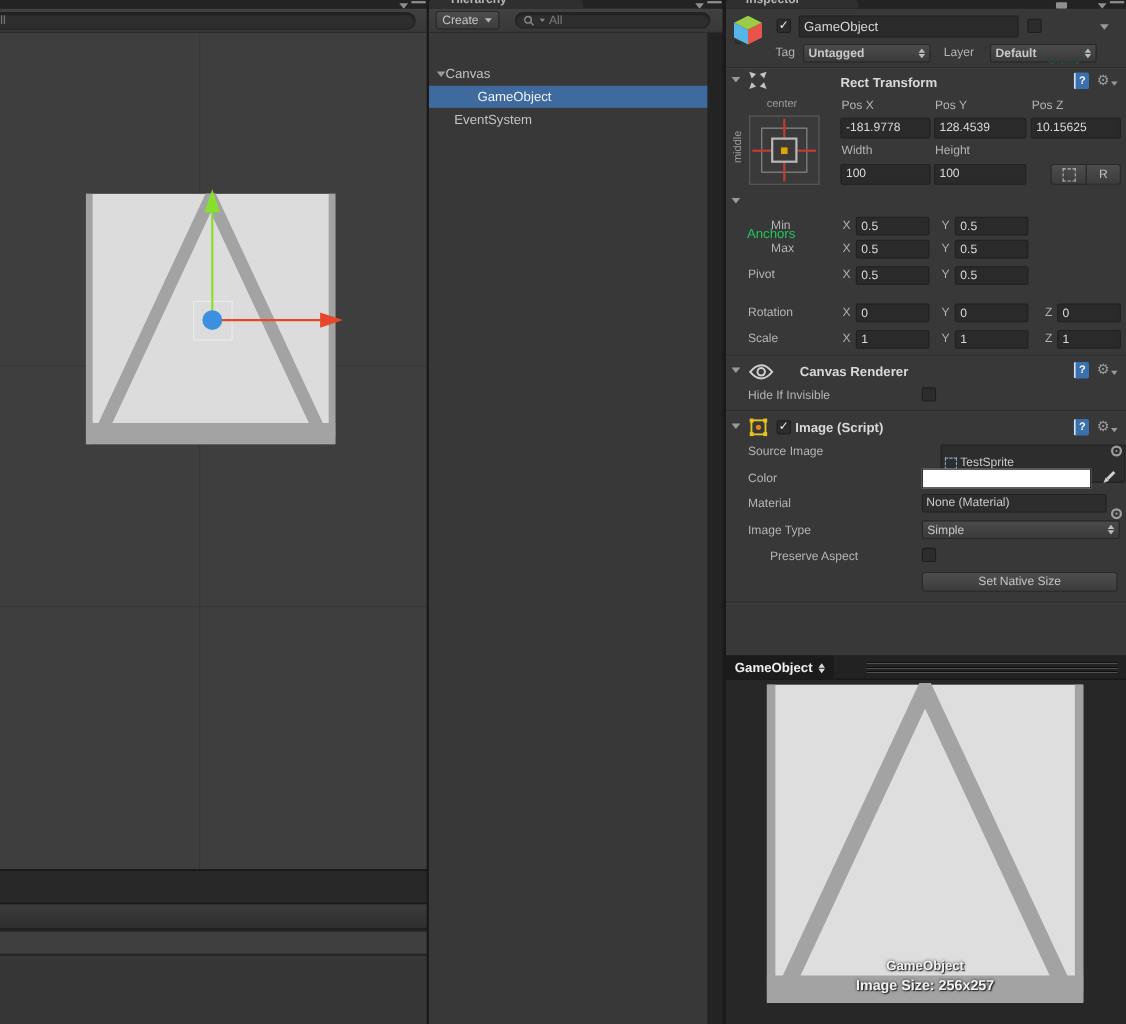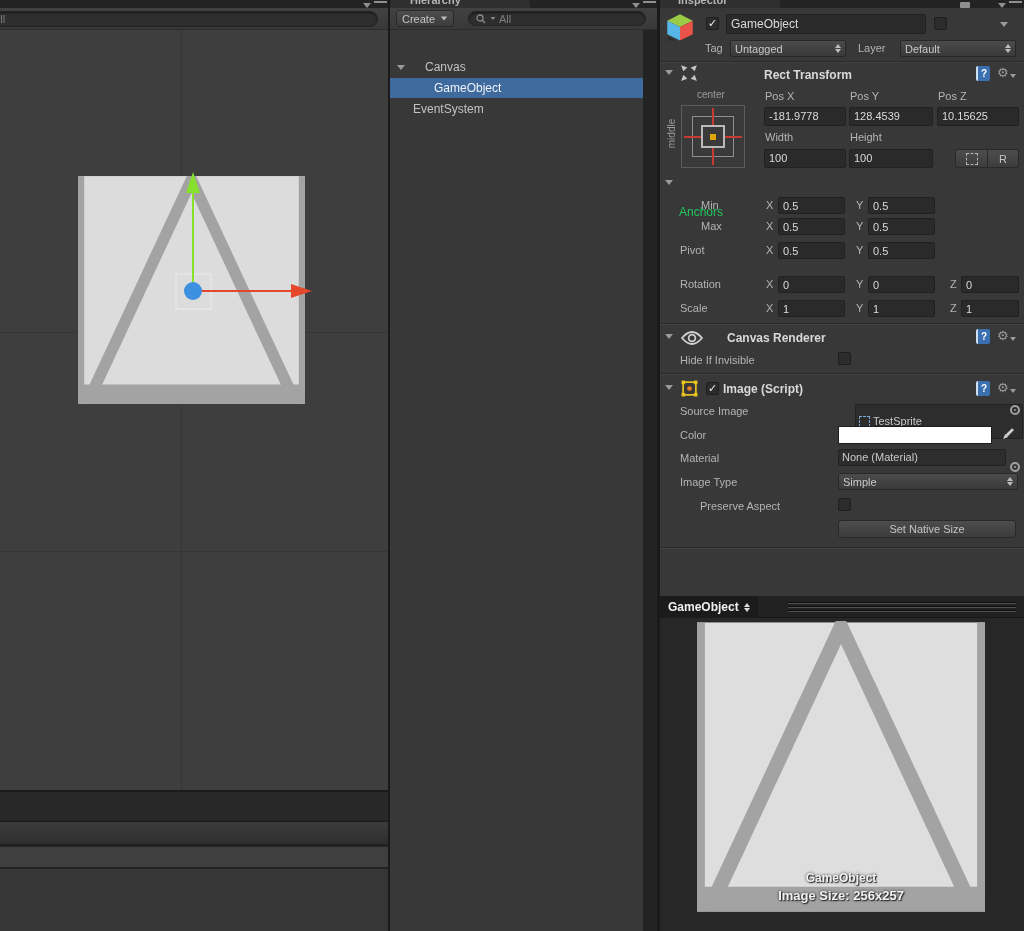--- a/index.html
+++ b/index.html
@@ -115,21 +115,21 @@
         <circle cx="5" cy="5" r="3" fill="none" stroke="#8a8a8a" stroke-width="1.3"></circle>
         <line x1="7.3" y1="7.3" x2="10" y2="10" stroke="#8a8a8a" stroke-width="1.3"></line>
       </svg>
       <span class="foldd" style="transform:scale(.6);border-top-color:#8a8a8a;"></span>
       <span style="font-size:11px;color:#7d7d7d;">All</span>
     </div>
   </div>
 
   <div class="hrow" style="top:58px;">
     <span class="foldd" style="margin-left:7px;"></span>
-    <span style="margin-left:20px;text-align:center;">Canvas</span>
+    <span style="margin-left:0;text-align:center;">Canvas</span>
   </div>
   <div class="hrow" style="top:78px;height:20px;background:#3f6a9e;color:#eef2f8;">
     <span style="margin-left:44px;">GameObject</span>
   </div>
   <div class="hrow" style="top:100px;">
     <span style="margin-left:23px;">EventSystem</span>
   </div>
 </div>
 
 <div class="abs" style="left:657px;top:0;width:3px;height:931px;background:#1a1a1a;"></div>
@@ -155,29 +155,29 @@
   </svg>
   <div class="abs chk" style="left:46px;top:17px;">✓</div>
   <div class="abs field" style="left:66px;top:14px;width:200px;height:20px;line-height:18px;font-size:12px;">
     <span>GameObject</span>
   </div>
   <div class="abs chk" style="left:274px;top:17px;"></div>
   <span class="abs lbl2" style="left:292px;top:18px;font-size:12px;">Static</span>
   <span class="abs foldd" style="left:340px;top:22px;"></span>
 
   <span class="abs lbl" style="left:45px;top:42px;">Tag</span>
-  <div class="abs dd" style="left:70px;top:40px;width:116px;height:17px;">
+  <div class="abs dd" style="left:70px;top:40px;width:116px;height:17px;font-weight:bold;">
     <span>Untagged</span>
     <span class="updown">
         <i class="u"></i>
         <i class="d"></i>
       </span>
   </div>
   <span class="abs lbl" style="left:198px;top:42px;">Layer</span>
-  <div class="abs dd" style="left:240px;top:40px;width:116px;height:17px;">
+  <div class="abs dd" style="left:240px;top:40px;width:97px;height:17px;font-weight:bold;">
     <span>Default</span>
     <span class="updown">
         <i class="u"></i>
         <i class="d"></i>
       </span>
   </div>
 
   <div class="abs sep" style="left:0;top:61px;width:364px;"></div>
   <span class="abs foldd" style="left:5px;top:70px;"></span>
   <svg class="abs" style="left:20px;top:64px;" width="18" height="18" viewBox="0 0 16 16">

